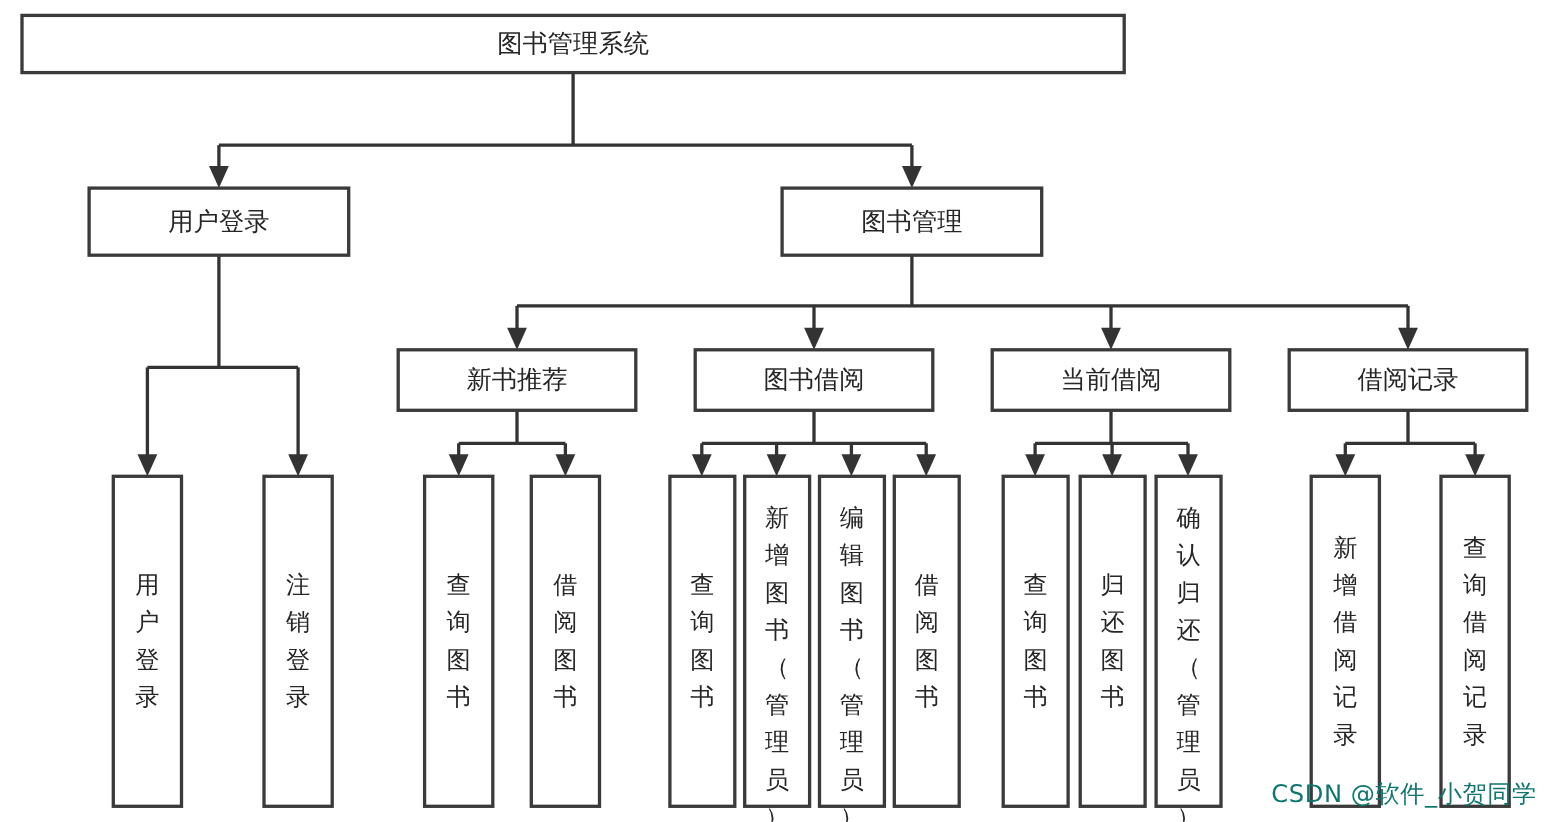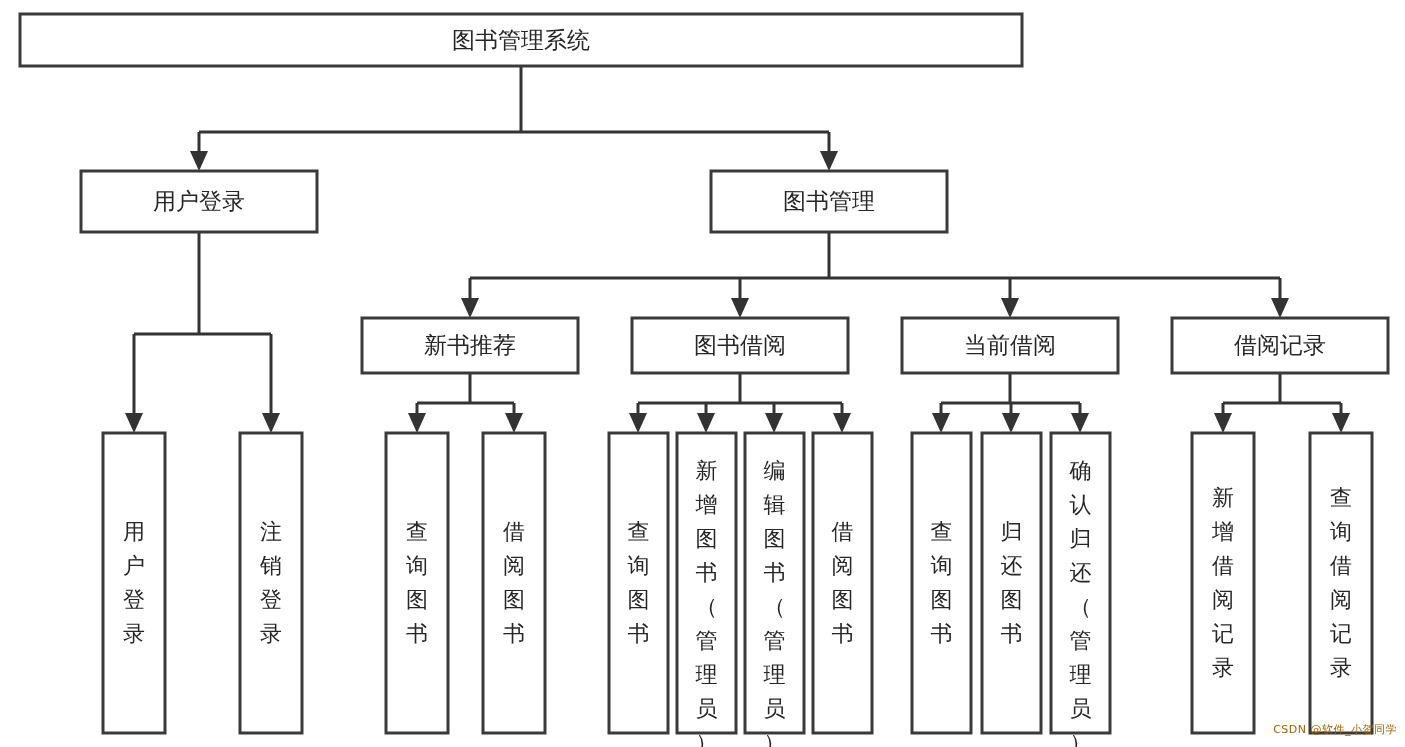--- a/index.html
+++ b/index.html
@@ -53,22 +53,22 @@
   }
   .arrow-head {
     fill: #333333;
     stroke: none;
   }
   .watermark {
     position: absolute;
     right: 8px;
     bottom: 4px;
     font-family: "DejaVu Sans", "Liberation Sans", sans-serif;
-    font-size: 11px;
-    color: #a16207;
+    font-size: 22px;
+    color: #0f766e;
     letter-spacing: 0.5px;
     white-space: nowrap;
     user-select: none;
   }
 </style>
 </head>
 <body>
 
 <div id="diagram-root">
   <svg class="diagram" viewBox="0 0 1405 747" xmlns="http://www.w3.org/2000/svg">

